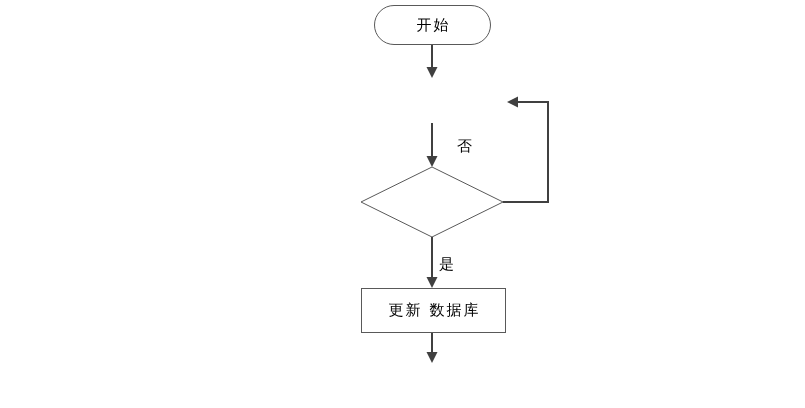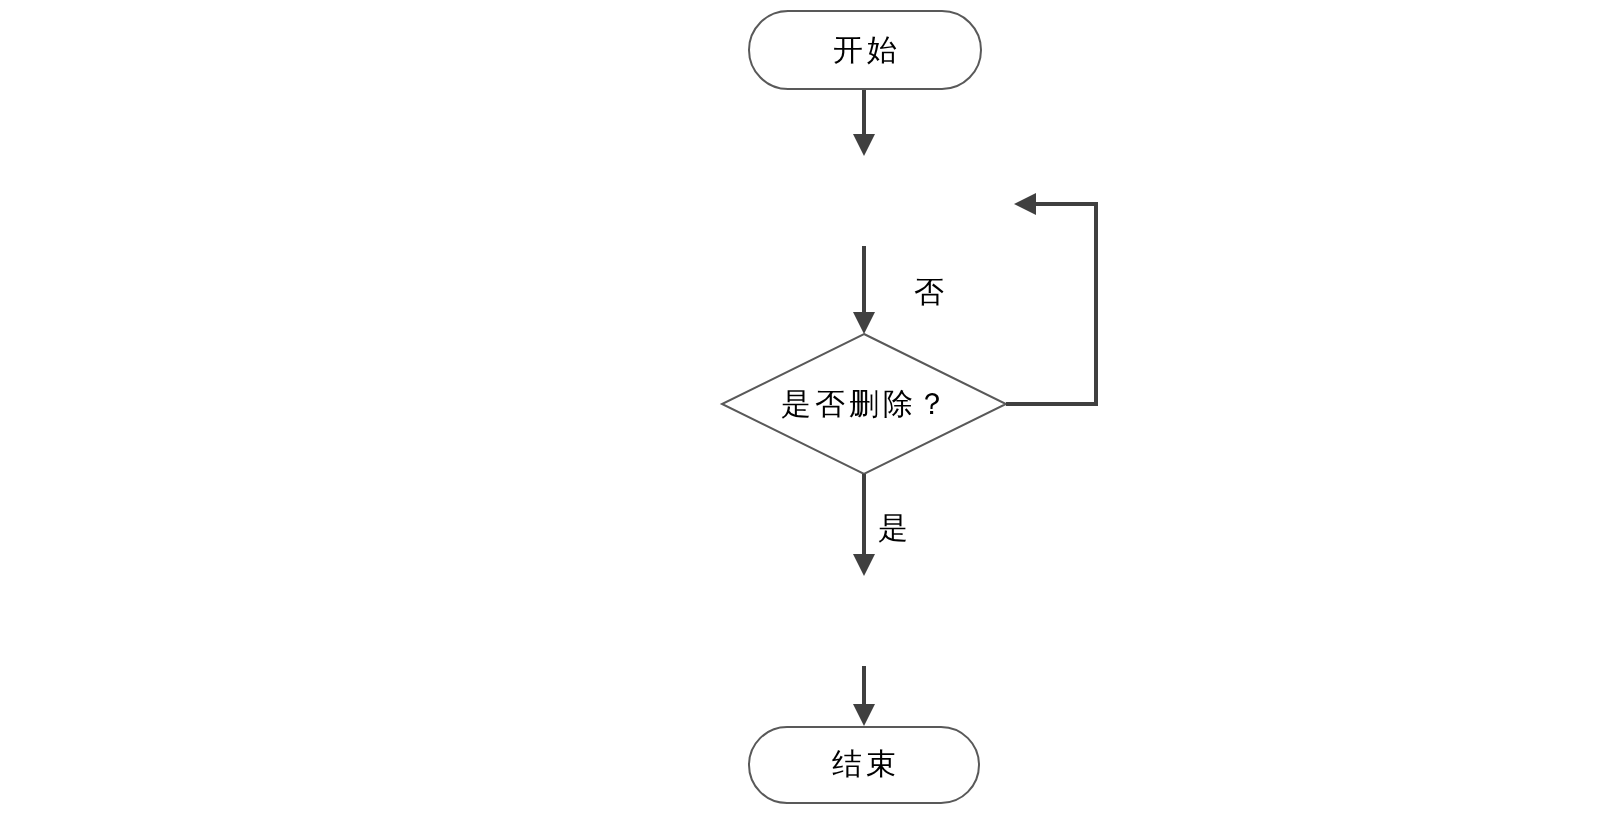--- a/index.html
+++ b/index.html
@@ -92,24 +92,23 @@
       <path class="line" d="M396 333 L396 352"></path>
       <polygon class="head" points="396,363 390.5,352 401.5,352"></polygon>
     </g>
   </svg>
 
   <div class="node terminator" style="left:338px; top:5px; width:117px; height:40px;">
     <span>开始</span>
   </div>
 
 
-  <div class="diamond-label" style="left:325px; top:167px; width:142px; height:70px;">是否删除？</div>
 
   <div class="edge-label" style="left:421px; top:139px;">否</div>
 
   <div class="edge-label" style="left:403px; top:257px;">是</div>
 
+  <div class="node" style="left:325px; top:288px; width:145px; height:45px;">
+    <span>更新 数据库</span>
+  </div>
 
-  <div class="node terminator" style="left:338px; top:363px; width:116px; height:39px;">
-    <span>结束</span>
-  </div>
 
 </div>
 
 </body></html>

